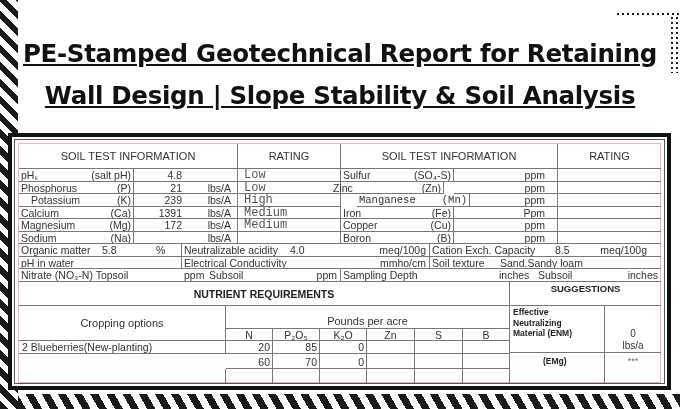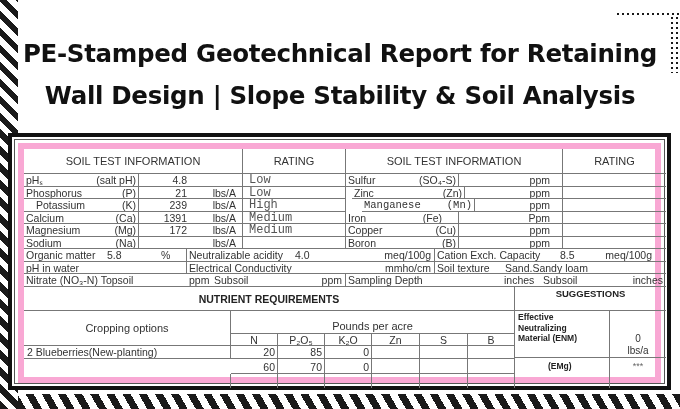--- a/index.html
+++ b/index.html
@@ -25,35 +25,35 @@
   }
   .dots-v2 {
     position: absolute; left: 676px; top: 17px; width: 2px; height: 56px;
     background: repeating-linear-gradient(180deg, #1a1a1a 0 2px, transparent 2px 5px);
   }
 
   
   .title {
     position: absolute; left: 18px; top: 33px; width: 644px; text-align: center;
     font-family: "DejaVu Sans", sans-serif; font-weight: bold; font-size: 24.5px;
-    line-height: 42px; color: #111; letter-spacing: -0.3px;
+    line-height: 42px; color: #111; letter-spacing: -0.3px; text-decoration: underline;
   }
 
   
   .frame-outer {
     position: absolute; left: 8px; top: 133px; width: 663px; height: 257px;
     border: 4px solid #111; background: #fff;
   }
   .frame-inner {
     position: absolute; left: 14px; top: 139px; width: 651px; height: 245px;
     border: 1px solid #555; background: #fff;
   }
   .doc {
     position: absolute; left: 18px; top: 143px; width: 643px; height: 240px;
-    border: 6px solid #f9a8d4; font-size: 10.5px; color: #333;
+    border: 1px solid #f9a8d4; font-size: 10.5px; color: #333;
   }
 
   .cell { position: absolute; border-right: 1px solid #777; border-bottom: 1px solid #777; overflow: hidden; white-space: nowrap; line-height: 12px; }
   .hdr { display: flex; align-items: center; justify-content: center; font-size: 11px; color: #333; }
   .mono { font-family: "Liberation Mono", monospace; font-size: 12px; color: #555; }
   .r { text-align: right; }
   .c { text-align: center; }
   .b { font-weight: bold; color: #222; }
   .lbl { position: absolute; top: 0; }
 </style>
@@ -145,37 +145,37 @@
   </div>
 
   <div>
     <div class="cell" style="left:322px;top:25px;width:113px;height:12.5px;">
       <span class="lbl" style="left:2px;">Sulfur</span>
       <span class="lbl" style="right:2px;">(SO₄-S)</span>
     </div>
     <div class="cell r" style="left:435px;top:25px;width:104px;height:12.5px;padding-right:12px;">ppm</div>
     <div class="cell" style="left:539px;top:25px;width:103px;height:12.5px;border-right:none;"></div>
 
-    <div class="cell" style="left:328px;top:37.5px;width:113px;height:12.5px;text-decoration:underline;">
+    <div class="cell" style="left:312px;top:37.5px;width:113px;height:12.5px;text-decoration:underline;">
       <span class="lbl" style="left:2px;">Zinc</span>
       <span class="lbl" style="right:2px;">(Zn)</span>
     </div>
     <div class="cell r" style="left:435px;top:37.5px;width:104px;height:12.5px;padding-right:12px;">ppm</div>
     <div class="cell" style="left:539px;top:37.5px;width:103px;height:12.5px;border-right:none;"></div>
 
     <div class="cell" style="left:338px;top:50px;width:113px;height:12.5px;font-family:Liberation Mono, monospace;">
       <span class="lbl" style="left:2px;">Manganese</span>
       <span class="lbl" style="right:2px;">(Mn)</span>
     </div>
     <div class="cell r" style="left:435px;top:50px;width:104px;height:12.5px;padding-right:12px;">ppm</div>
     <div class="cell" style="left:539px;top:50px;width:103px;height:12.5px;border-right:none;"></div>
 
     <div class="cell" style="left:322px;top:62.5px;width:113px;height:12.5px;">
       <span class="lbl" style="left:2px;">Iron</span>
-      <span class="lbl" style="right:16px;margin-left:14px;">(Fe)</span>
+      <span class="lbl" style="right:2px;margin-left:14px;">(Fe)</span>
     </div>
     <div class="cell r" style="left:435px;top:62.5px;width:104px;height:12.5px;padding-right:12px;">Ppm</div>
     <div class="cell" style="left:539px;top:62.5px;width:103px;height:12.5px;border-right:none;"></div>
 
     <div class="cell" style="left:322px;top:75px;width:113px;height:12.5px;">
       <span class="lbl" style="left:2px;">Copper</span>
       <span class="lbl" style="right:2px;">(Cu)</span>
     </div>
     <div class="cell r" style="left:435px;top:75px;width:104px;height:12.5px;padding-right:12px;">ppm</div>
     <div class="cell" style="left:539px;top:75px;width:103px;height:12.5px;border-right:none;"></div>

